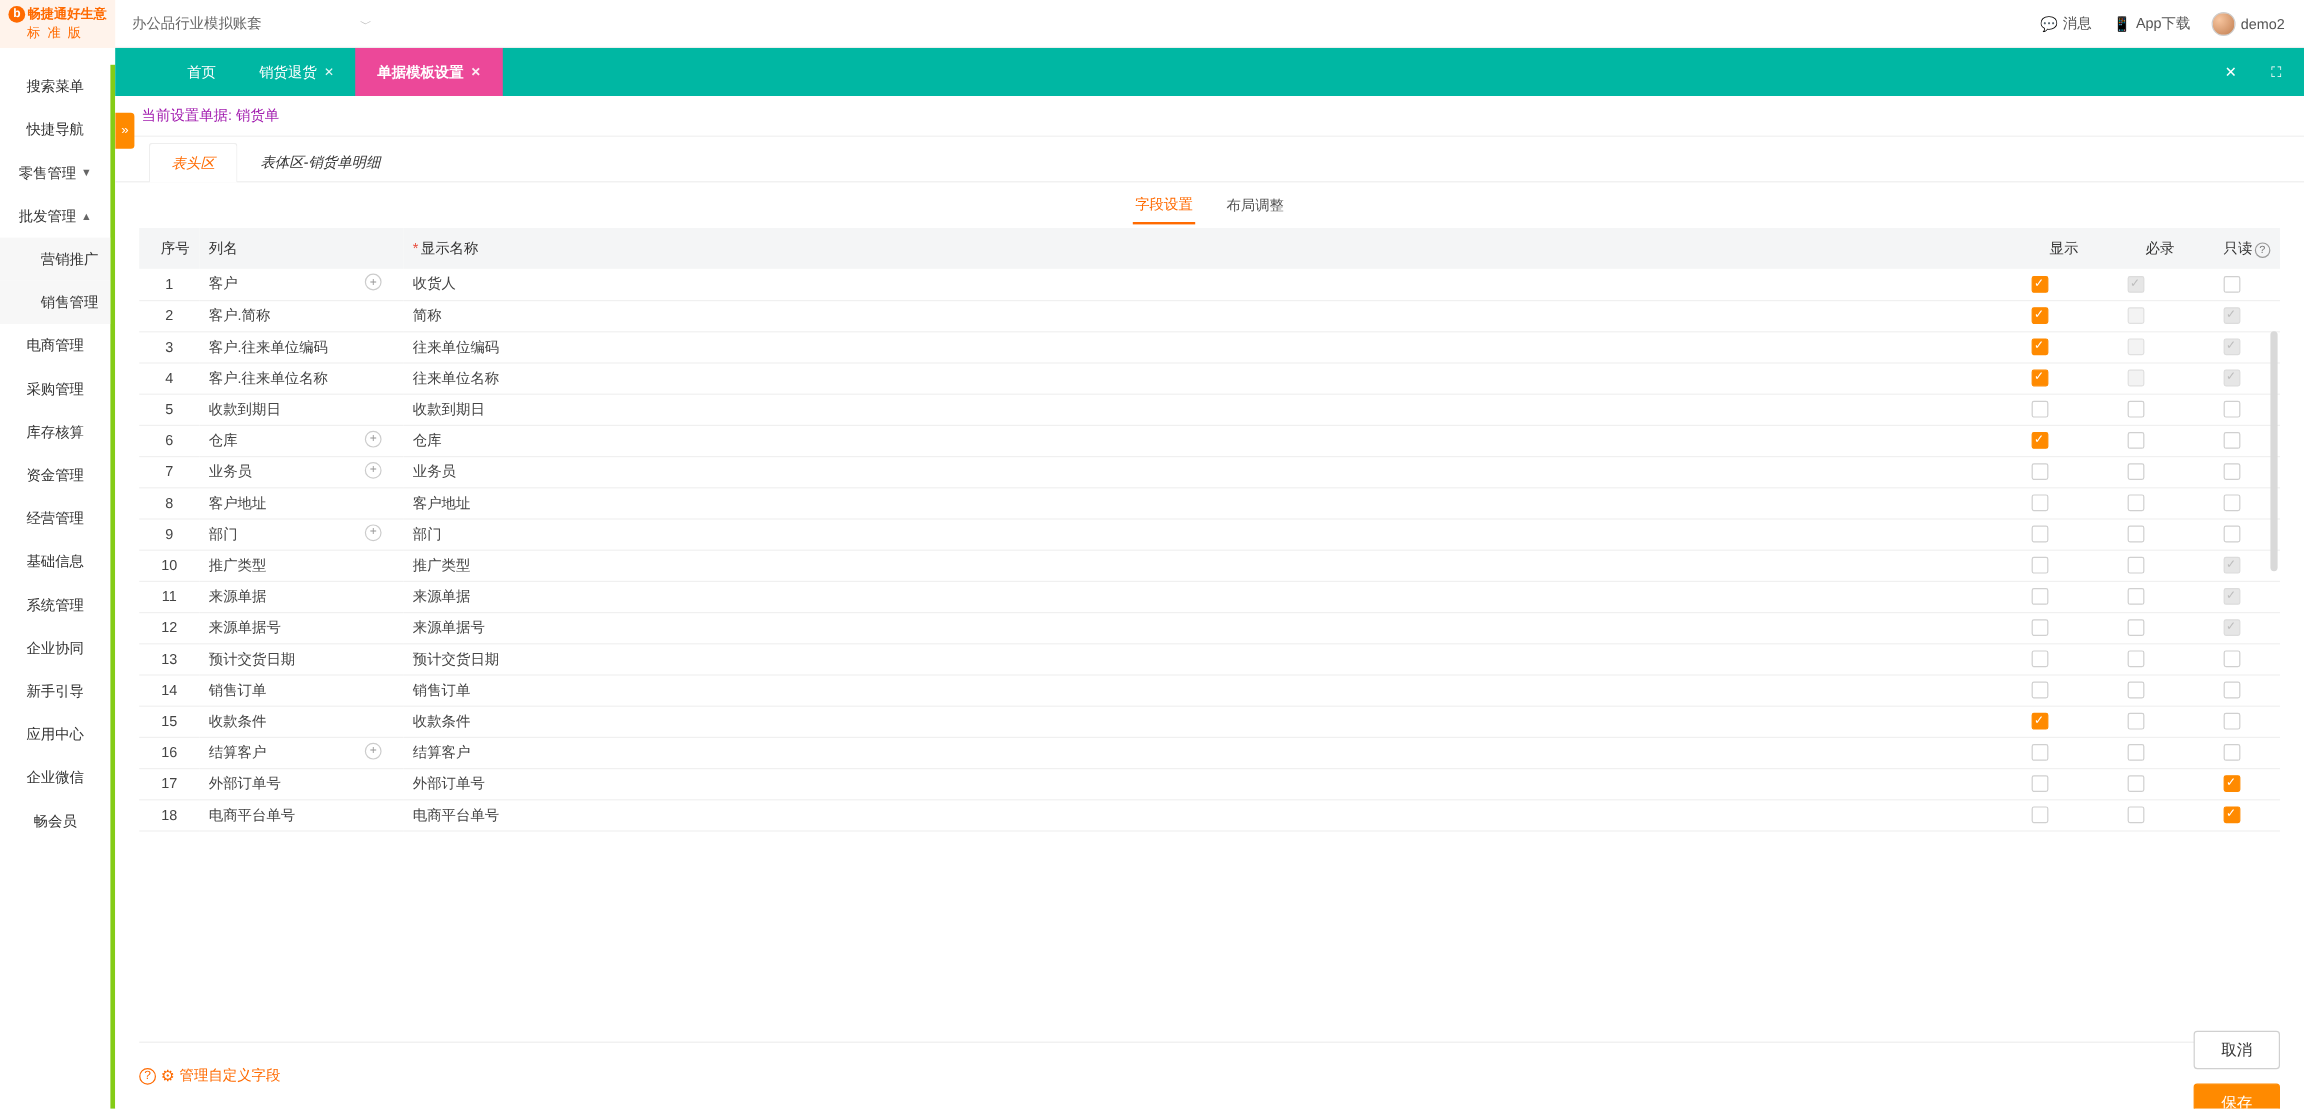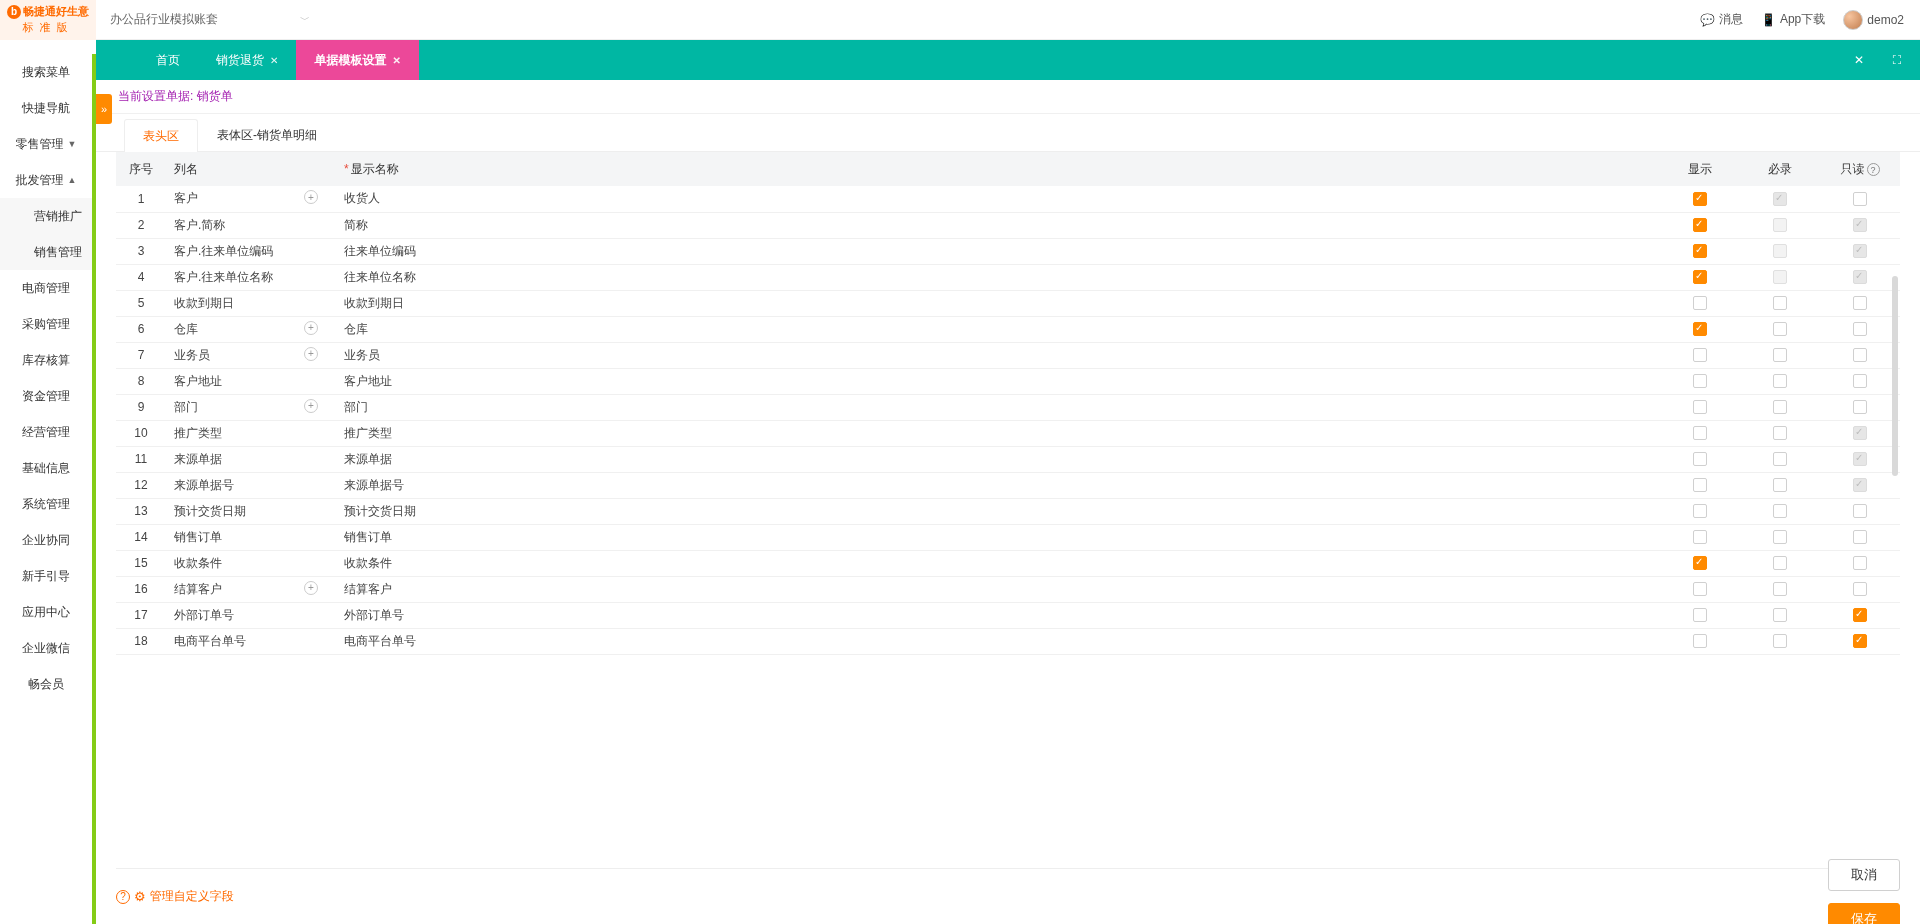--- a/index.html
+++ b/index.html
@@ -26,29 +26,29 @@
   .tabbar { height:40px; background:#00b7a3; display:flex; align-items:center; color:#fff; }
   .tab { height:40px; display:flex; align-items:center; padding:0 18px; gap:6px; cursor:pointer; }
   .tab.active { background:#ec4899;font-weight:bold; }
   .tab .x { font-size:10px; opacity:.9;}
   .tabbar-right { margin-left:auto; display:flex; align-items:center; gap:12px; padding-right:10px;}
   .tabbar-right .ico { width:26px; height:26px; display:flex; align-items:center; justify-content:center; cursor:pointer;}
   .content { flex:1; background:#fff; position:relative; display:flex; flex-direction:column; overflow:hidden;}
   .expand-handle { position:absolute; left:0; top:14px; width:16px; height:30px; background:#ff8a00; color:#fff; display:flex; align-items:center; justify-content:center; font-size:11px; border-radius:0 3px 3px 0; cursor:pointer;}
   .current-line { height:34px; display:flex; align-items:center; padding-left:22px; color:#a21caf; font-size:12px; border-bottom:1px solid #f0f0f0;}
   .region-tabs { height:38px; display:flex; align-items:flex-end; padding-left:28px; gap:0; border-bottom:1px solid #eee;}
-  .rtab { height:32px; padding:16px 18px; display:flex; align-items:center; border:1px solid transparent; border-bottom:none; color:#333; cursor:pointer; border-radius:3px 3px 0 0;}
+  .rtab { height:32px; padding:16px 18px; display:flex; align-items:center; border:1px solid transparent; border-bottom:none; color:#333; cursor:pointer; border-radius:3px 3px 0 0;font-style:italic;}
   .rtab.active { border-color:#eee; color:#ff6a00; background:#fff; position:relative; top:1px;}
   .inner-tabs { height:38px; display:flex; align-items:center; justify-content:center; gap:24px; }
   .itab { padding:6px 2px; cursor:pointer; color:#555;}
   .itab.active { color:#ff6a00; border-bottom:2px solid #ff6a00;}
   .table-wrap { flex:1; overflow:auto; padding:0 20px 0 20px; }
   table { width:100%; border-collapse:collapse; }
   thead th { background:#f4f5f6; height:34px; color:#333; font-weight:normal; text-align:left; padding:0 8px; position:sticky; top:0;}
-  thead th.center { text-align:center;}
+  thead th.center { text-align:right;font-family:Liberation Mono, monospace;}
   tbody td { height:26px; border-bottom:1px solid #f0f0f0; padding:0 8px; color:#444;}
   tbody td.center { text-align:center;}
   .col-seq { width:50px; text-align:center;}
   .col-name { width:170px; }
   .col-display { }
   .col-check { width:80px;}
   .plus { display:inline-flex; width:14px; height:14px; border:1px solid #ccc; border-radius:50%; align-items:center; justify-content:center; font-size:10px; color:#999; margin-left:4px; float:right; margin-right:10px;}
   .req { color:#e74c3c; margin-right:2px;}
   .cbx { width:14px; height:14px; border:1px solid #d0d0d0; border-radius:2px; display:inline-block; vertical-align:middle; position:relative; background:#fff;}
   .cbx.checked { background:#ff8a00; border-color:#ff8a00;}
@@ -181,20 +181,24 @@
       <div class="expand-handle">»</div>
       <div class="current-line">
         <span>当前设置单据:</span>&nbsp;
         <span>销货单</span>
       </div>
 
       <div class="region-tabs" id="region-tabs">
           <div class="rtab active">表头区</div>
           <div class="rtab">表体区-销货单明细</div>
         </div>
+      <div class="inner-tabs" id="inner-tabs">
+          <div class="itab active">字段设置</div>
+          <div class="itab">布局调整</div>
+        </div>
 
       <div class="table-wrap">
         <table>
           <thead>
             <tr>
               <th class="col-seq center">序号</th>
               <th class="col-name">列名</th>
               <th class="col-display"><span class="req">*</span><span>显示名称</span></th>
               <th class="col-check center">显示</th>
               <th class="col-check center">必录</th>

